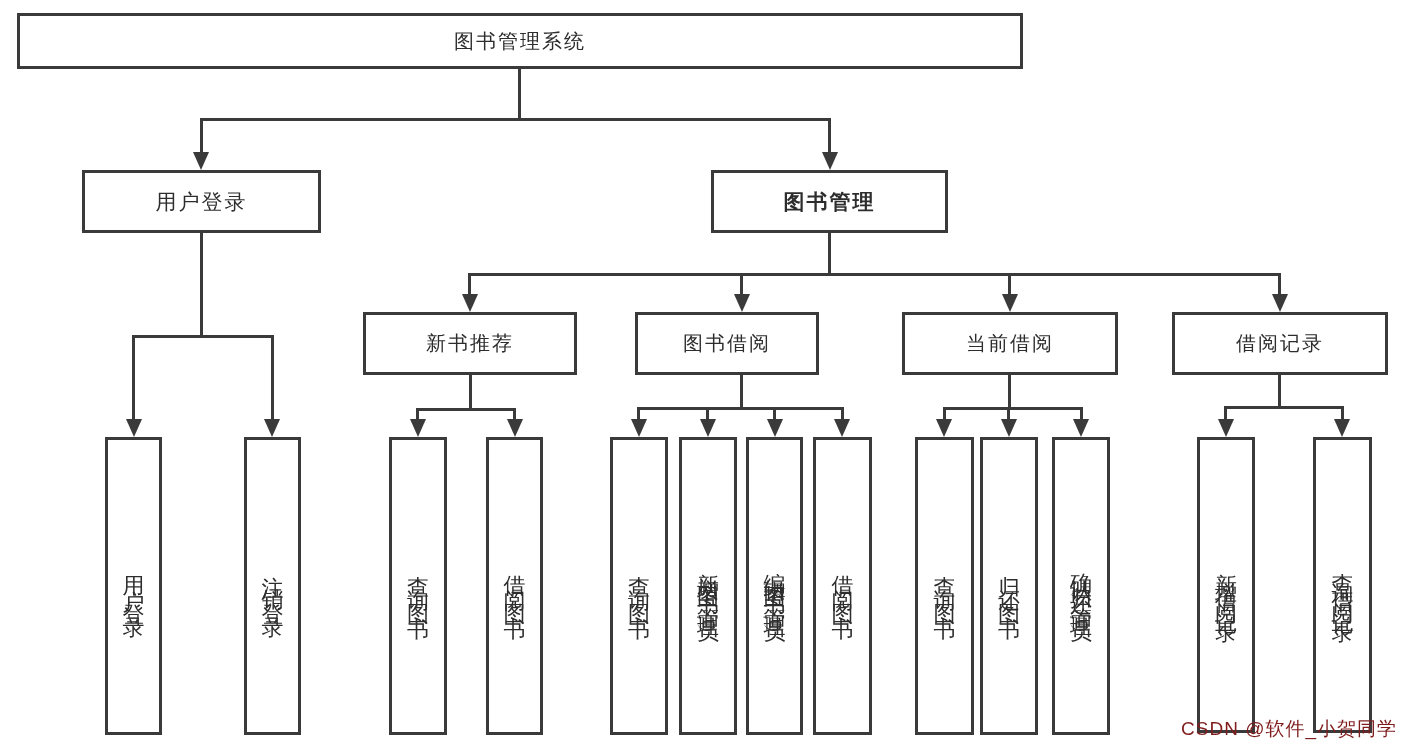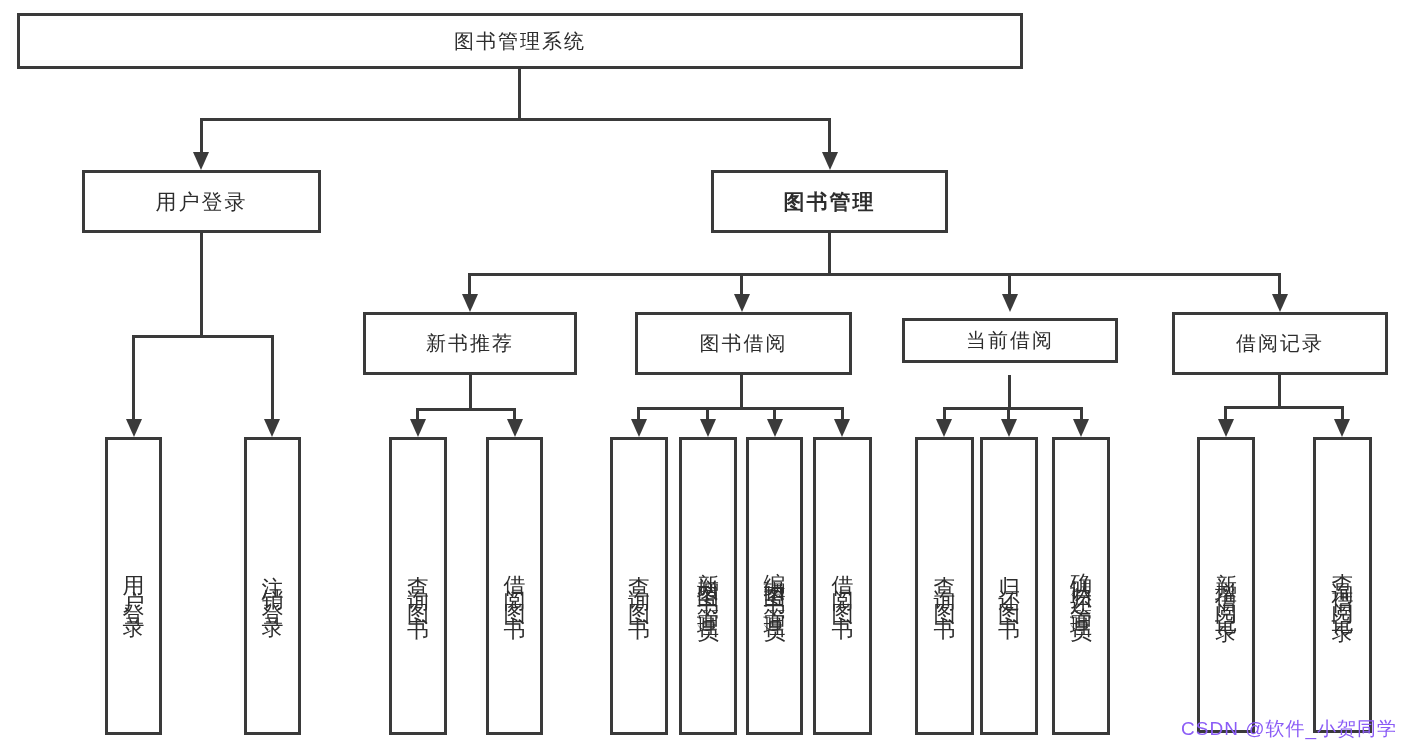--- a/index.html
+++ b/index.html
@@ -22,21 +22,21 @@
   .ls6 { letter-spacing:10px; }
   .ls9 { letter-spacing:7px; }
   .vl { position:absolute; width:3px; background:#3a3a3a; }
   .hl { position:absolute; height:3px; background:#3a3a3a; }
   .tri {
     position:absolute; width:0; height:0;
     border-left:8px solid transparent; border-right:8px solid transparent;
     border-top:18px solid #3a3a3a;
   }
   #watermark {
-    position:absolute; right:8px; bottom:5px; color:#8b5cf6;
+    position:absolute; right:8px; bottom:5px; color:#7f1d1d;
     font-size:19px; letter-spacing:1px; white-space:nowrap;
   }
 </style>
 </head>
 <body>
 
 <div id="canvas">
 
   <div class="box" style="left:17px; top:13px; width:1006px; height:56px;">
     <span class="hlabel">图书管理系统</span>
@@ -70,24 +70,24 @@
   <div class="vl" style="left:740px; top:273px; height:21px;"></div>
   <div class="tri" style="left:734px; top:294px;"></div>
   <div class="vl" style="left:1008px; top:273px; height:21px;"></div>
   <div class="tri" style="left:1002px; top:294px;"></div>
   <div class="vl" style="left:1278px; top:273px; height:21px;"></div>
   <div class="tri" style="left:1272px; top:294px;"></div>
 
   <div class="box" style="left:363px; top:312px; width:214px; height:63px;">
     <span class="hlabel">新书推荐</span>
   </div>
-  <div class="box" style="left:635px; top:312px; width:217px; height:63px;">
+  <div class="box" style="left:635px; top:312px; width:184px; height:63px;">
     <span class="hlabel">图书借阅</span>
   </div>
-  <div class="box" style="left:902px; top:312px; width:216px; height:45px;margin-top:6px;">
+  <div class="box" style="left:902px; top:312px; width:216px; height:63px;">
     <span class="hlabel">当前借阅</span>
   </div>
   <div class="box" style="left:1172px; top:312px; width:216px; height:63px;text-align:center;">
     <span class="hlabel">借阅记录</span>
   </div>
 
   <div class="vl" style="left:469px; top:375px; height:33px;"></div>
   <div class="hl" style="left:417px; top:408px; width:99px;"></div>
   <div class="vl" style="left:416px; top:408px; height:11px;"></div>
   <div class="tri" style="left:410px; top:419px;"></div>

